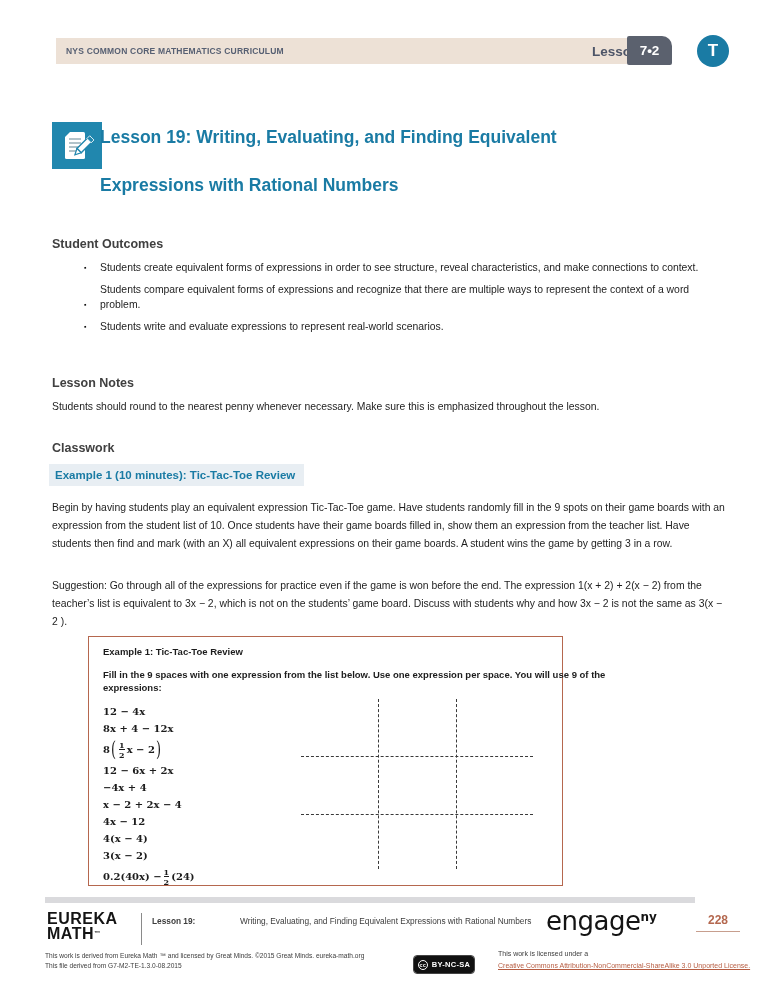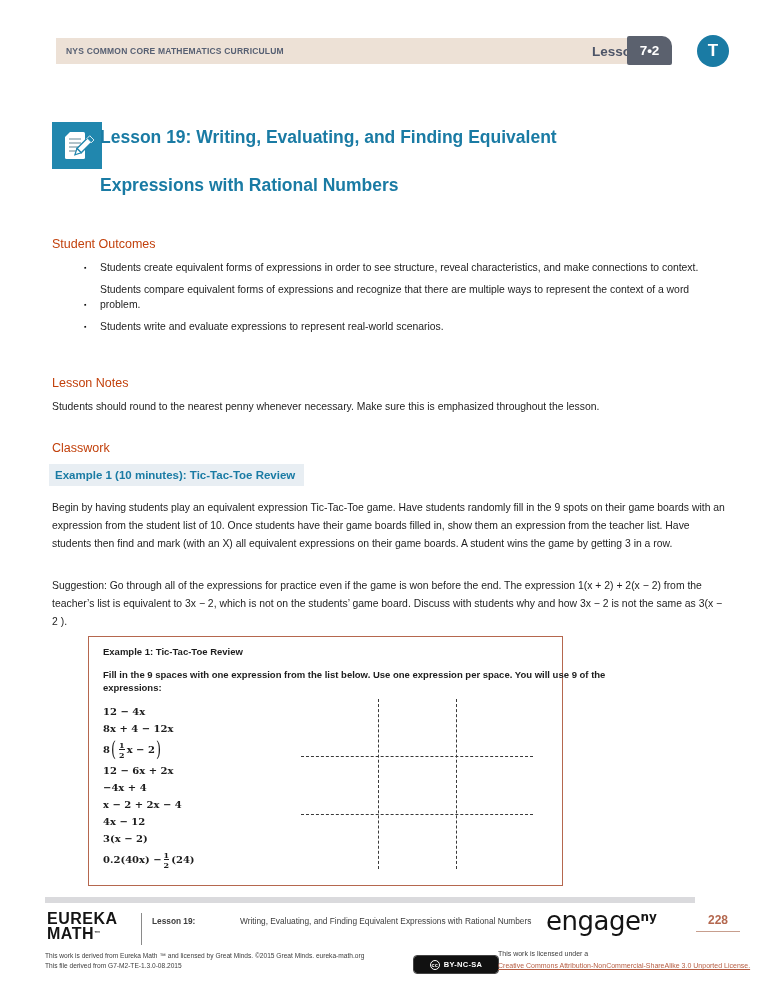--- a/index.html
+++ b/index.html
@@ -21,21 +21,21 @@
     background:#1a7ba4; color:#fff; font-weight:bold; font-size:17px;
     display:flex; align-items:center; justify-content:center; }
 
   
   .title-icon { position:absolute; left:52px; top:122px; width:50px; height:47px; background:#2187ae;
     display:flex; align-items:center; justify-content:center; }
   .title-line { position:absolute; left:100px; font-size:17.5px; font-weight:bold; color:#1a7ba4; }
   .t1 { top:127px; } .t2 { top:175px; }
 
   
-  .sec-heading { position:absolute; left:52px; font-size:12.5px; font-weight:normal; color:#c2410c;text-align:right; }
+  .sec-heading { position:absolute; left:52px; font-size:12.5px; font-weight:bold; color:#404040;text-align:right; }
   .body-text { position:absolute; left:52px; width:676px; font-size:10.4px; line-height:18px; color:#1d1d1d; }
 
   .bullets { position:absolute; left:84px; top:260px; width:648px; }
   .bullet-item { display:flex; margin-bottom:7px; font-size:10.4px; line-height:15px;align-items:flex-end; }
   .bullet-marker { width:16px; flex:0 0 16px; font-size:7px; line-height:15px; color:#111; }
   .bullet-text { flex:1; }
 
   .example-chip { position:absolute; left:49px; top:464px; background:#e8eef3; color:#1a7ba4;
     font-weight:bold; font-size:11.5px; padding:5px 9px 5px 6px; }
 
@@ -66,21 +66,21 @@
   .eureka-logo .tm { font-size:6px; vertical-align:top; }
   .footer-divider { position:absolute; left:141px; top:913px; width:1px; height:32px; background:#8a8a8a; }
   .f-lesson-label { position:absolute; left:152px; top:916px; font-size:8.3px; font-weight:bold; color:#3c3c3c;text-align:center; }
   .f-lesson-title { position:absolute; left:240px; top:916px; width:300px; font-size:8.3px; color:#3c3c3c; line-height:11px; }
   .engage-logo { position:absolute; left:546px; top:906px; color:#141414; font-size:26px;
     font-family:"DejaVu Sans", sans-serif; letter-spacing:-.5px; }
   .engage-logo .sup { font-size:12px; font-weight:bold; vertical-align:9px; letter-spacing:0; }
   .page-num { position:absolute; left:696px; top:913px; width:44px; text-align:center; color:#b4684f;
     font-weight:bold; font-size:12px; padding-bottom:4px; border-bottom:1.5px solid #c79e8e; }
   .derived { position:absolute; left:45px; top:951px; font-size:6.6px; color:#3c3c3c; line-height:9.5px; }
-  .cc-badge { position:absolute; left:414px; top:956px; width:84px; height:17px; background:#111;
+  .cc-badge { position:absolute; left:414px; top:956px; width:60px; height:17px; background:#111;
     border-radius:3px; color:#fff; display:flex; align-items:center; justify-content:center; gap:4px;
     outline:1px solid #444; }
   .cc-circle { width:10px; height:10px; border:1px solid #fff; border-radius:50%; font-size:5.5px;
     font-weight:bold; display:flex; align-items:center; justify-content:center; }
   .cc-label { font-size:7.5px; font-weight:bold; letter-spacing:.3px; }
   .license-intro { position:absolute; left:498px; top:950px; font-size:7px; color:#3c3c3c; }
   .license-link { position:absolute; left:498px; top:962px; font-size:7px; color:#b65c41;
     text-decoration:underline; cursor:pointer; }
 </style>
 </head>
@@ -152,20 +152,21 @@
             <span class="num">1</span>
             <span class="den">2</span>
           </span>
           <span>x − 2</span>
           <span class="bigparen">)</span>
         </div>
         <div class="expr-row">12 − 6x + 2x</div>
         <div class="expr-row">−4x + 4</div>
         <div class="expr-row">x − 2 + 2x − 4</div>
         <div class="expr-row">4x − 12</div>
+        <div class="expr-row">4(x − 4)</div>
         <div class="expr-row">3(x − 2)</div>
         <div class="expr-row tall">
           <span>0.2(40x) −</span>
           <span class="frac">
             <span class="num">1</span>
             <span class="den">2</span>
           </span>
           <span>(24)</span>
         </div>
       </div>

